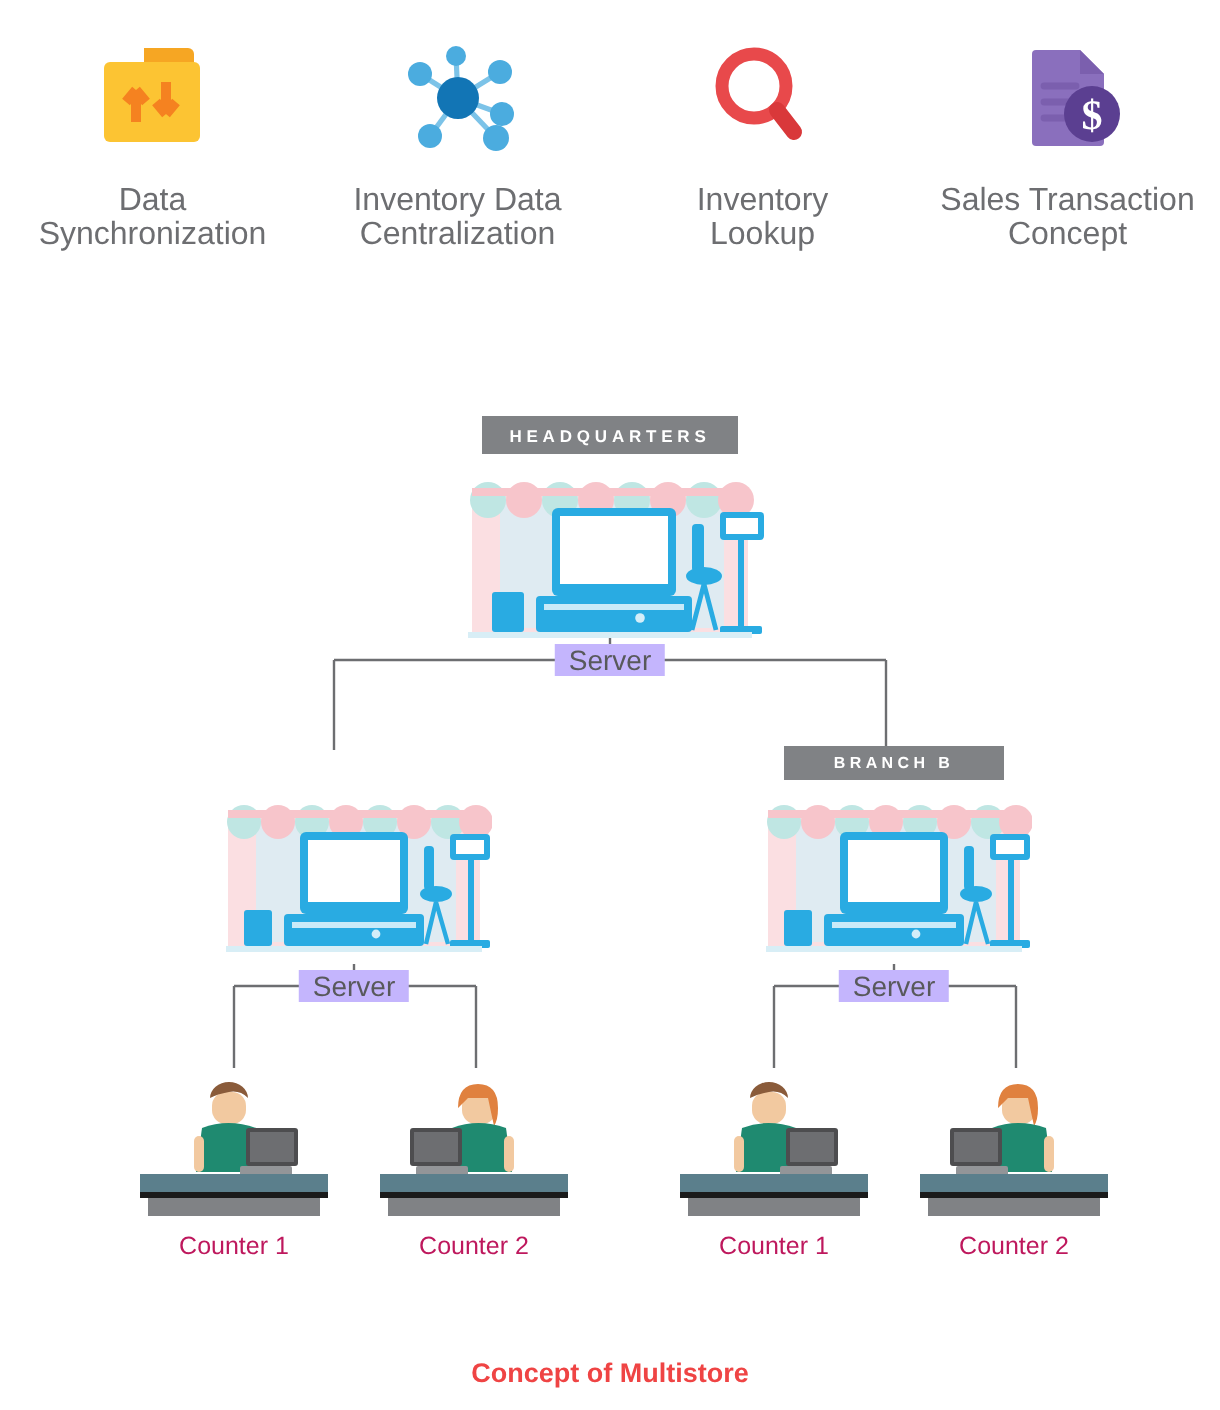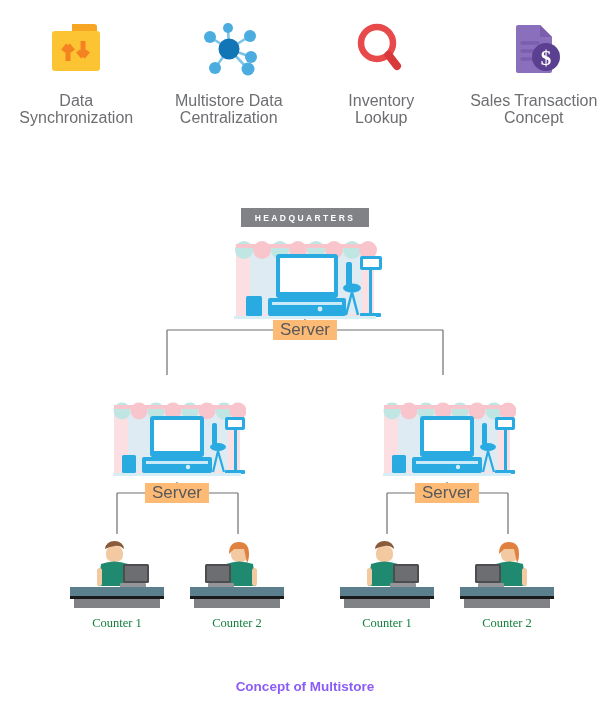--- a/index.html
+++ b/index.html
@@ -70,46 +70,45 @@
     font-weight: bold;
     box-sizing: border-box;
     display: flex;
     align-items: center;
     justify-content: center;
   }
 
   
   .conn-label {
     position: absolute;
-    font-size: 17px;
+    font-size: 14px;
     color: #58595b;
-    background: #fdba74;
+    background: #c4b5fd;
     padding: 0 7px;
     transform: translate(-50%, -50%);
     white-space: nowrap;
   }
 
   .counter-label {
     position: absolute;
     font-size: 12.5px;
-    color: #15803d;
+    color: #be185d;
     text-align: center;
     transform: translateX(-50%);
     white-space: nowrap;
-    font-family: Liberation Serif, serif;
   }
 
   .caption {
     position: absolute;
     left: 0;
     width: 610px;
     text-align: center;
     font-size: 13.5px;
     font-weight: bold;
-    color: #8b5cf6;
+    color: #ef4444;
   }
 </style>
 </head>
 <body>
 
 <div class="features">
 
   <div class="feature">
     <div class="feature-icon">
       <svg width="68" height="60" viewBox="0 0 68 60">
@@ -136,21 +135,21 @@
         </g>
         <circle cx="15" cy="18" r="6" fill="#4bacdf"></circle>
         <circle cx="33" cy="9" r="5" fill="#4bacdf"></circle>
         <circle cx="55" cy="17" r="6" fill="#4bacdf"></circle>
         <circle cx="56" cy="38" r="6" fill="#4bacdf"></circle>
         <circle cx="53" cy="50" r="6.5" fill="#4bacdf"></circle>
         <circle cx="20" cy="49" r="6" fill="#4bacdf"></circle>
         <circle cx="34" cy="30" r="10.5" fill="#1275b5"></circle>
       </svg>
     </div>
-    <div class="feature-label">Multistore Data
+    <div class="feature-label">Inventory Data
 Centralization</div>
   </div>
 
   <div class="feature">
     <div class="feature-icon">
       <svg width="68" height="60" viewBox="0 0 68 60">
         <circle cx="30" cy="24" r="16" fill="none" stroke="#e8494b" stroke-width="6.5"></circle>
         <path d="M41.5 36 L50 47" stroke="#d9383a" stroke-width="8" stroke-linecap="round"></path>
       </svg>
     </div>
@@ -304,20 +303,23 @@
       <rect x="104" y="48" width="5" height="22" rx="2" fill="#29abe2"></rect>
       <rect x="117" y="42" width="20" height="13" rx="2" fill="#29abe2"></rect>
       <rect x="120" y="45" width="14" height="7" fill="#ffffff"></rect>
       <rect x="126" y="55" width="3" height="41" fill="#29abe2"></rect>
       <rect x="117" y="95" width="20" height="4" rx="1" fill="#29abe2"></rect>
       <ellipse cx="110" cy="72" rx="8" ry="4" fill="#29abe2"></ellipse>
       <path d="M110 76 L105 97 M110 76 L116 97" stroke="#29abe2" stroke-width="2.2" fill="none"></path>
       <rect x="14" y="80" width="14" height="18" rx="1.5" fill="#29abe2"></rect>
       <rect x="5" y="98" width="128" height="3" fill="#d8eef6"></rect>
     </svg>
+    <div class="store-sign" style="top:-2px; width:110px; height:17px; font-size:8px; letter-spacing:2.2px;">
+      <span>BRANCH B</span>
+    </div>
   </div>
 
   <div class="conn-label" style="left:177px; top:493px;">Server</div>
   <div class="conn-label" style="left:447px; top:493px;">Server</div>
 
   <div class="node" style="left:68px; top:534px; width:98px; height:75px;">
     <svg width="98" height="75" viewBox="0 0 98 75">
 
       <g>
         <rect x="38" y="12" width="17" height="16" rx="7" fill="#f2c9a0"></rect>

